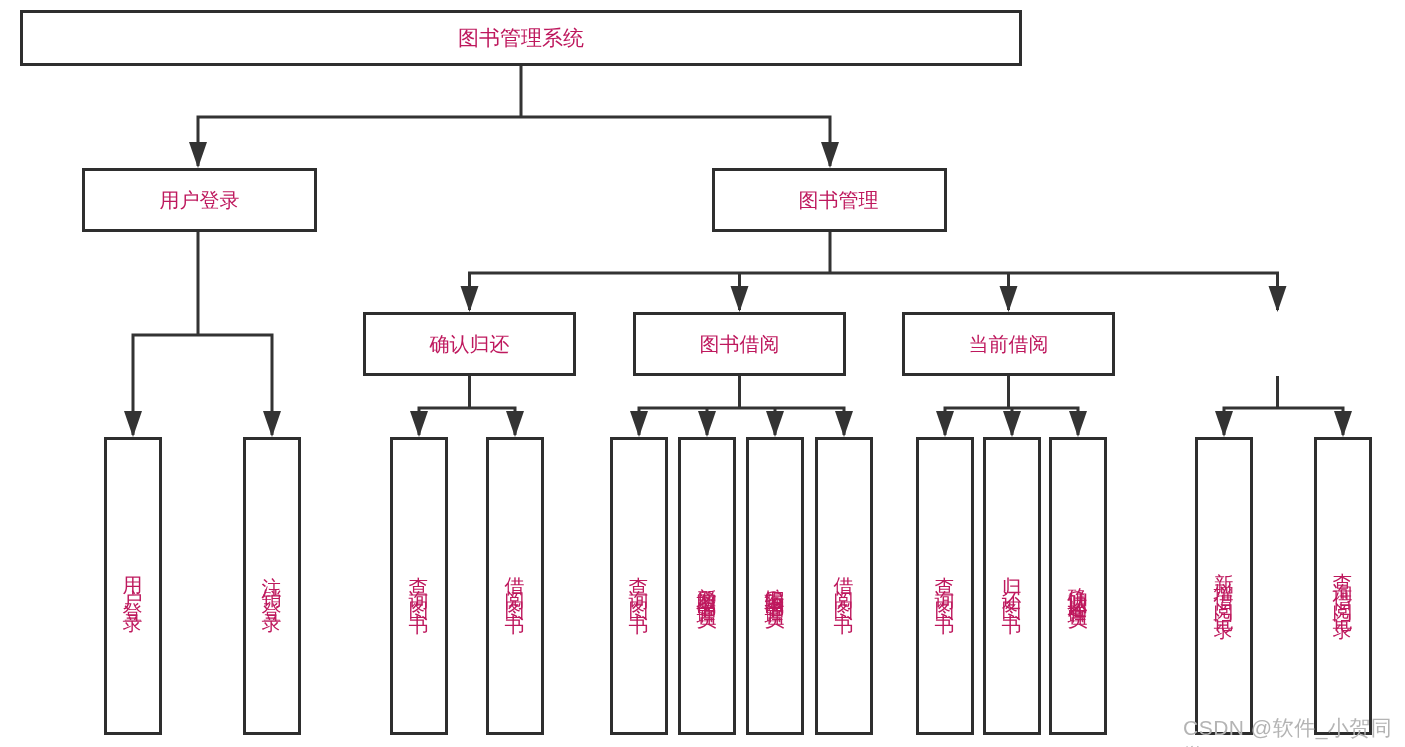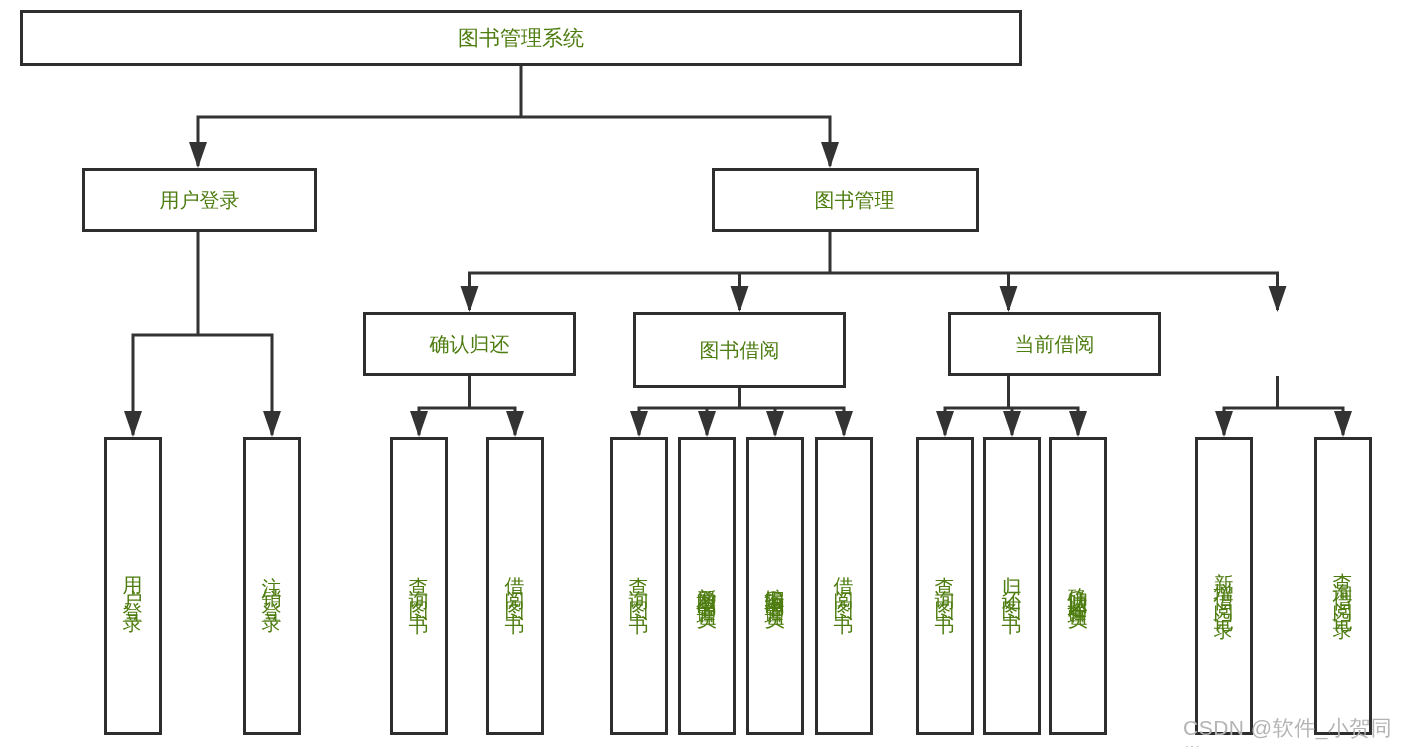--- a/index.html
+++ b/index.html
@@ -3,21 +3,21 @@
 <meta charset="utf-8">
 <style>
   html,body{margin:0;padding:0;background:#ffffff;}
   .canvas{
     position:relative;width:1405px;height:747px;background:#ffffff;overflow:hidden;
     font-family:"Liberation Sans","DejaVu Sans",sans-serif;
   }
   .wires{position:absolute;left:0;top:0;width:1405px;height:747px;}
   .box{
     position:absolute;box-sizing:border-box;background:#ffffff;
-    border:3px solid #2e2e2e;color:#4d7c0f;
+    border:3px solid #2e2e2e;color:#be185d;
     display:flex;align-items:center;justify-content:center;
     font-size:20px;white-space:nowrap;
   }
   .root{font-size:21px;}
   .leaf span{
     writing-mode:vertical-rl;text-orientation:mixed;line-height:1.1;
     display:block;
   }
   .ls4 span{letter-spacing:0.62em;}
   .ls6 span{letter-spacing:0.48em;}
@@ -68,25 +68,25 @@
       <polygon points="1012,437 1003,411 1021,411"></polygon>
       <polygon points="1078,437 1069,411 1087,411"></polygon>
       <polygon points="1224,437 1215,411 1233,411"></polygon>
       <polygon points="1343,437 1334,411 1352,411"></polygon>
     </g>
   </svg>
 
   <div class="box root" style="left:20px;top:10px;width:1002px;height:56px;">图书管理系统</div>
 
   <div class="box" style="left:82px;top:168px;width:235px;height:64px;">用户登录</div>
-  <div class="box" style="left:712px;top:168px;width:267px;height:64px;padding-left:18px;">图书管理</div>
+  <div class="box" style="left:712px;top:168px;width:235px;height:64px;padding-left:18px;">图书管理</div>
 
   <div class="box" style="left:363px;top:312px;width:213px;height:64px;">确认归还</div>
-  <div class="box" style="left:633px;top:312px;width:213px;height:76px;">图书借阅</div>
-  <div class="box" style="left:902px;top:312px;width:213px;height:64px;margin-left:46px;">当前借阅</div>
+  <div class="box" style="left:633px;top:312px;width:213px;height:64px;">图书借阅</div>
+  <div class="box" style="left:902px;top:312px;width:213px;height:64px;">当前借阅</div>
 
   <div class="box leaf ls4" style="left:104px;top:437px;width:58px;height:298px;">
     <span>用户登录</span>
     </div>
   <div class="box leaf ls4" style="left:243px;top:437px;width:58px;height:298px;">
     <span>注销登录</span>
     </div>
 
   <div class="box leaf ls4" style="left:390px;top:437px;width:58px;height:298px;">
     <span>查询图书</span>

